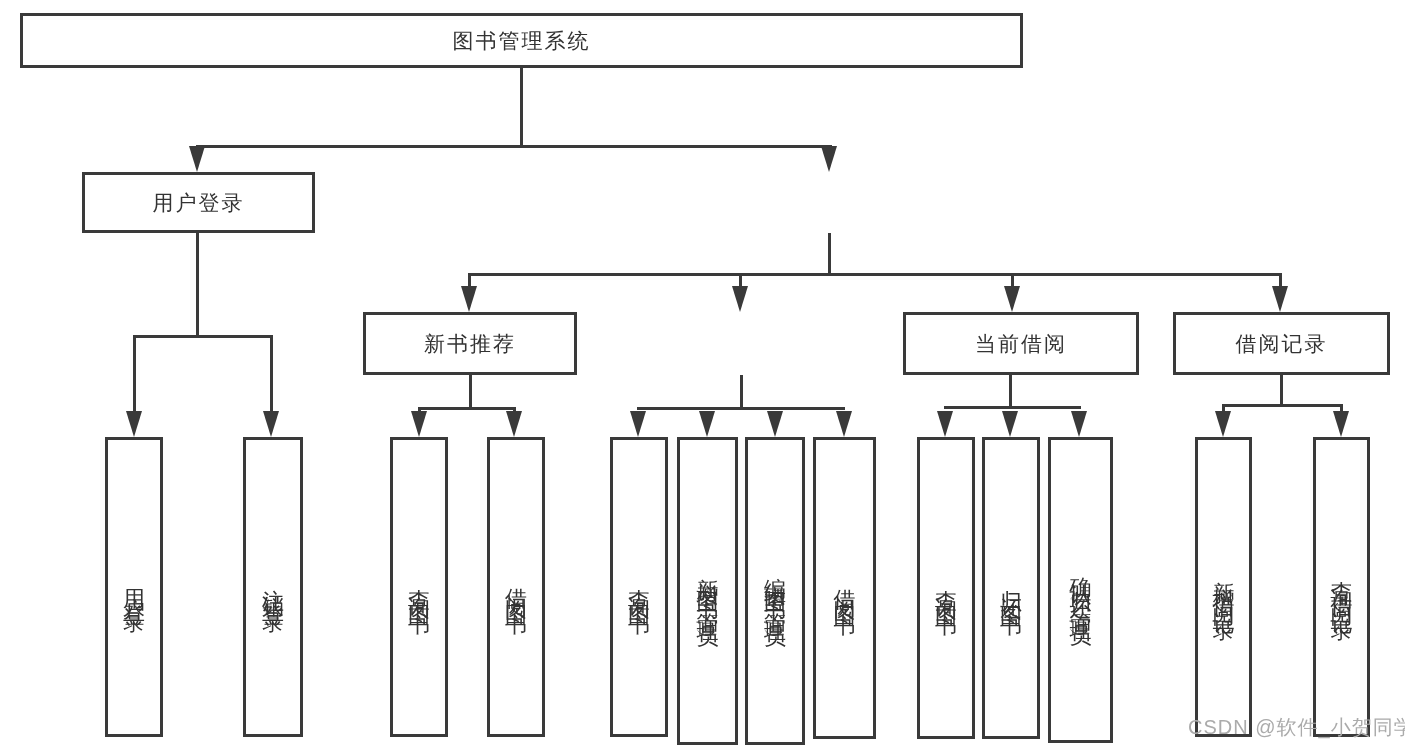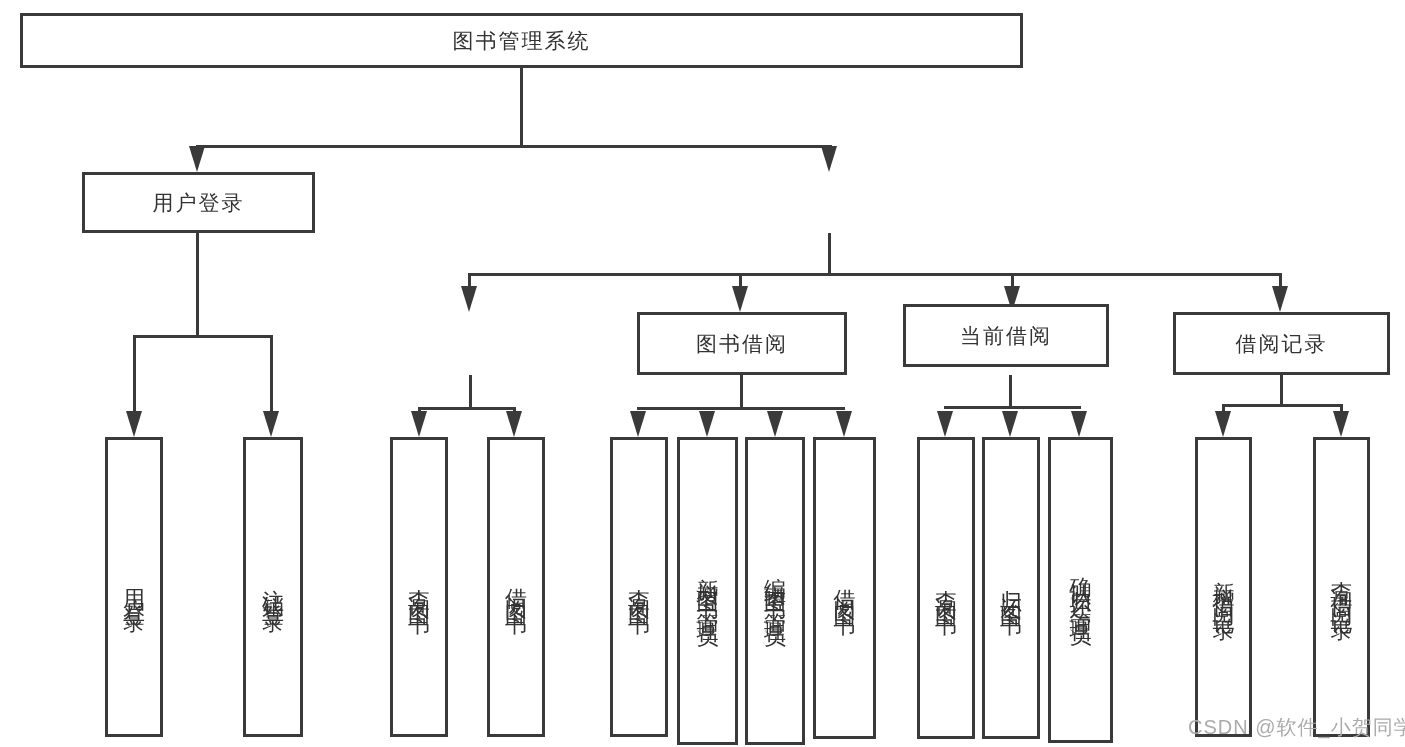--- a/index.html
+++ b/index.html
@@ -86,24 +86,24 @@
   <div class="hline" style="left:468px;top:273px;width:814px;"></div>
   <div class="vline" style="left:468px;top:273px;height:13px;"></div>
   <div class="vline" style="left:739px;top:273px;height:13px;"></div>
   <div class="vline" style="left:1011px;top:273px;height:13px;"></div>
   <div class="vline" style="left:1279px;top:273px;height:13px;"></div>
   <div class="arrowhead" style="left:461px;top:286px;"></div>
   <div class="arrowhead" style="left:732px;top:286px;"></div>
   <div class="arrowhead" style="left:1004px;top:286px;"></div>
   <div class="arrowhead" style="left:1272px;top:286px;"></div>
 
-  <div class="node hnode" style="left:637px;top:312px;width:210px;height:63px;">
-    <span>图书借阅</span>
+  <div class="node hnode" style="left:363px;top:312px;width:214px;height:63px;">
+    <span>新书推荐</span>
   </div>
-  <div class="node hnode" style="left:903px;top:304px;width:206px;height:63px;">
+  <div class="node hnode" style="left:903px;top:312px;width:236px;height:63px;">
     <span>当前借阅</span>
   </div>
   <div class="node hnode" style="left:1173px;top:312px;width:217px;height:63px;">
     <span>借阅记录</span>
   </div>
 
   <div class="vline" style="left:469px;top:375px;height:32px;"></div>
   <div class="hline" style="left:418px;top:407px;width:98px;"></div>
   <div class="vline" style="left:418px;top:407px;height:6px;"></div>
   <div class="vline" style="left:513px;top:407px;height:6px;"></div>

